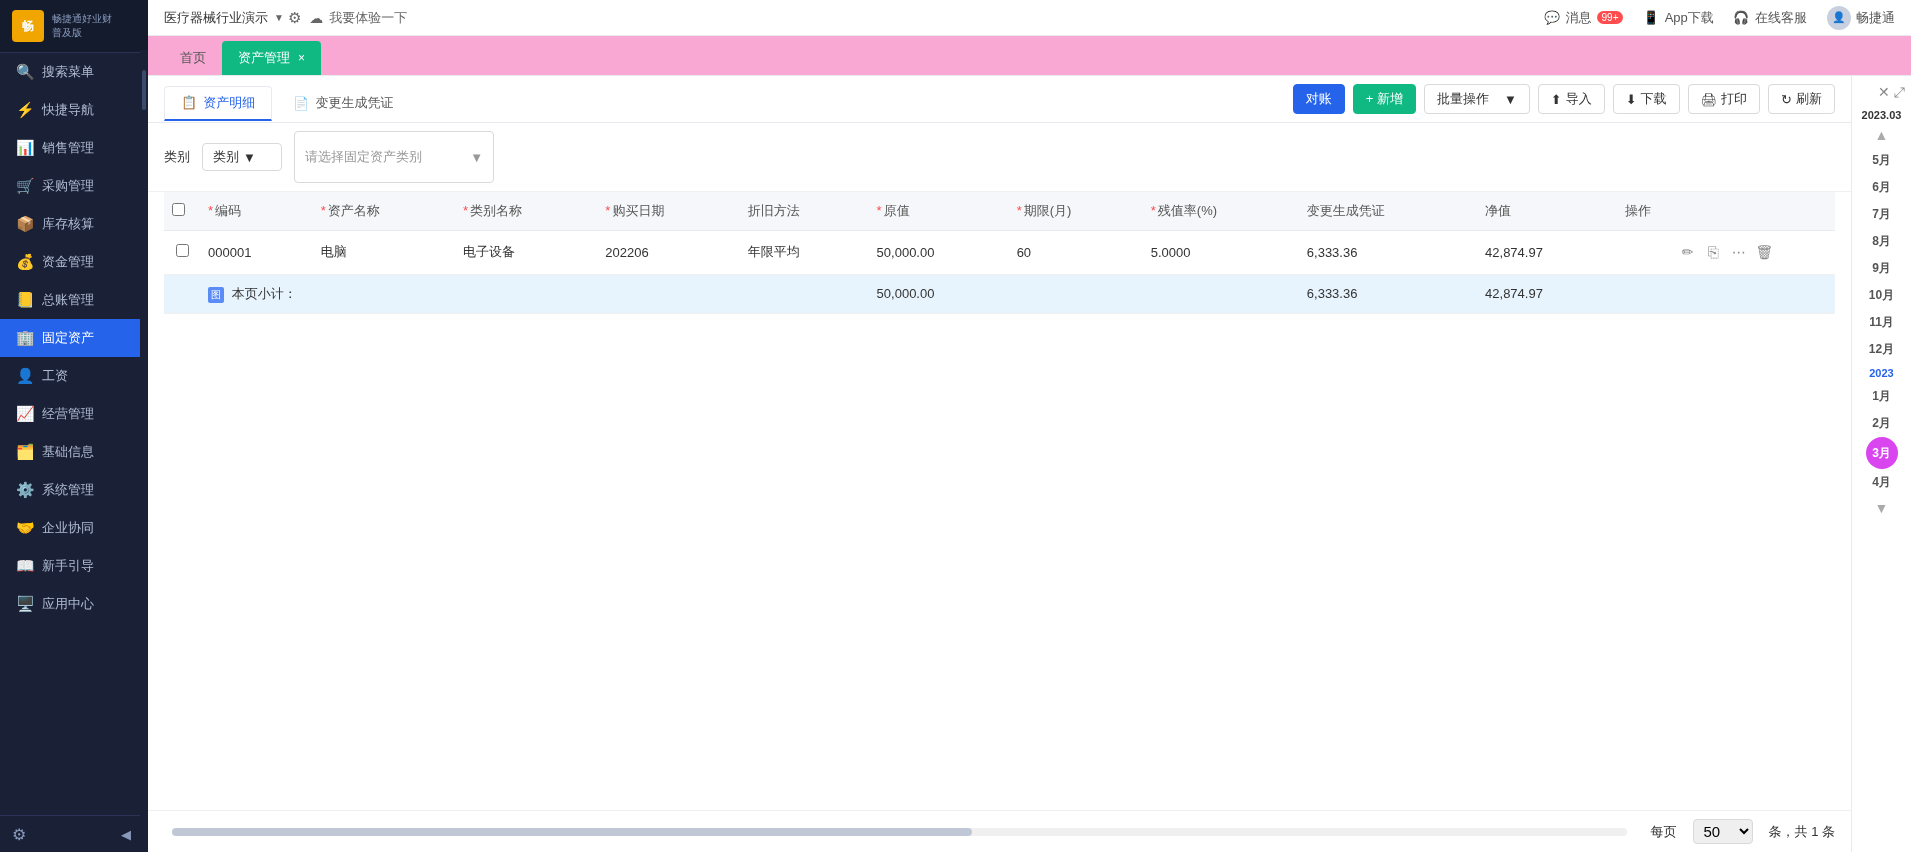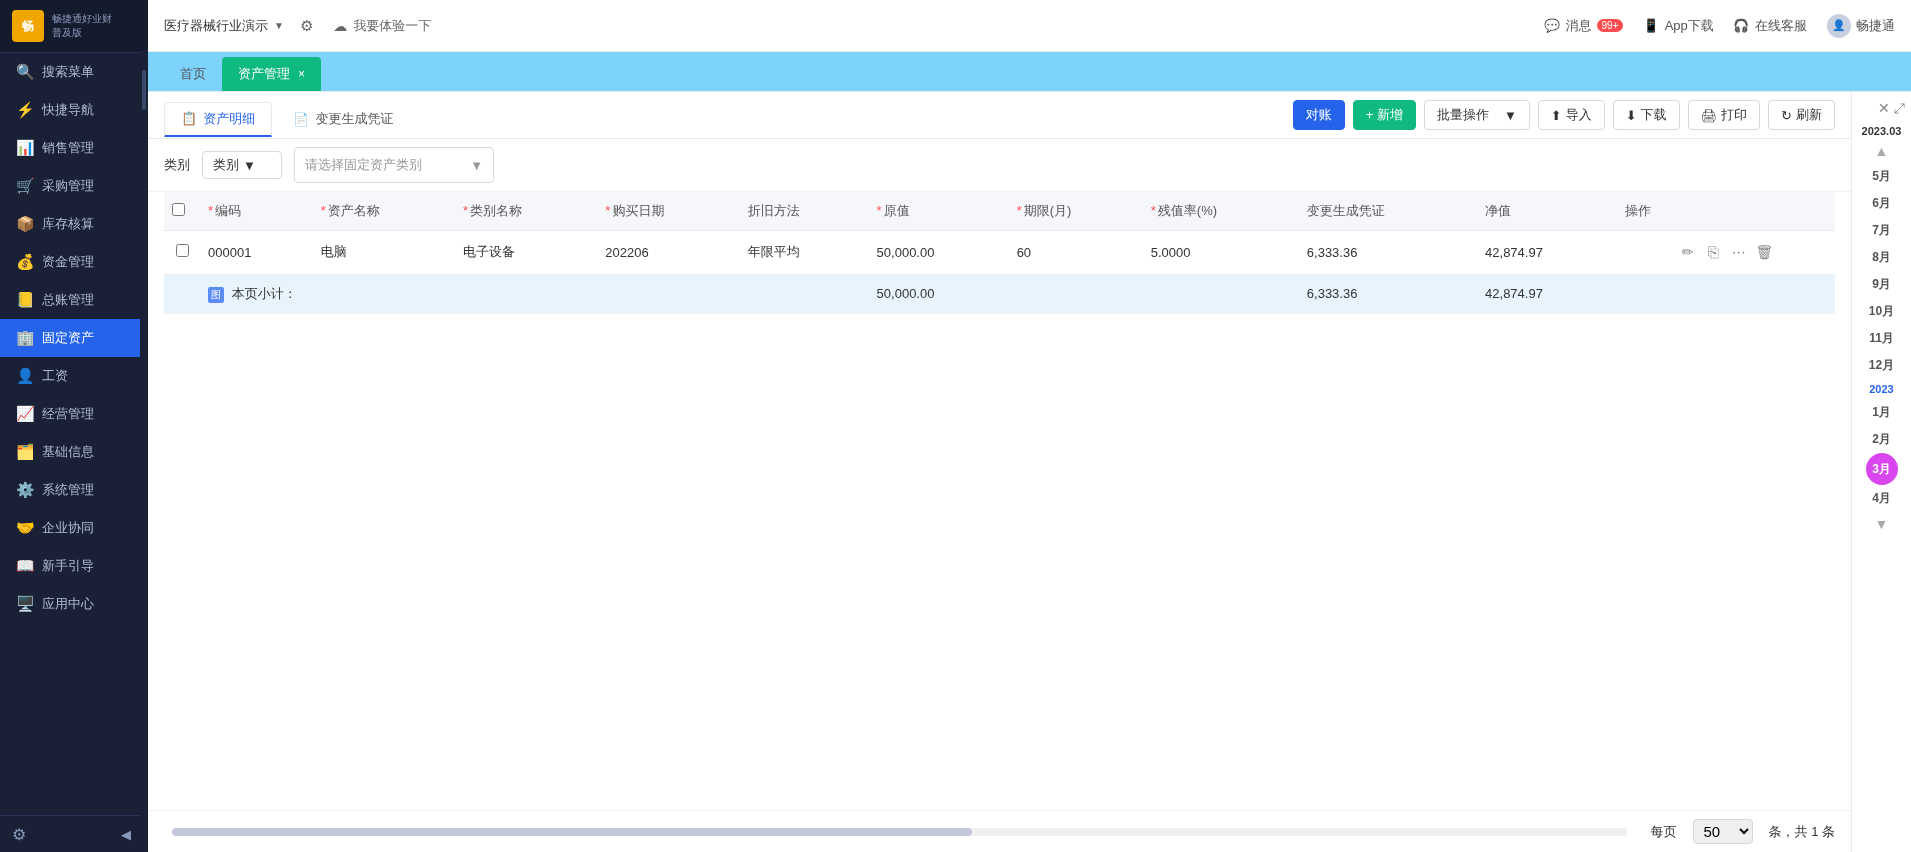--- a/index.html
+++ b/index.html
@@ -62,27 +62,26 @@
     .main {
       flex: 1;
       display: flex;
       flex-direction: column;
       height: 100%;
       overflow: hidden;
     }
 
     
     .topbar {
-      height: 52px;
+      height: 36px;
       background: #fff;
       display: flex;
       align-items: center;
       padding: 0 16px;
       border-bottom: 1px solid #e8eaf0;
-      gap: 12px;
       flex-shrink: 0;
     }
     .topbar-company {
       display: flex; align-items: center; gap: 6px;
       font-size: 13px; color: #333; font-weight: 500; cursor: pointer;
     }
     .topbar-company-arrow { color: #666; font-size: 10px; }
     .topbar-gear { color: #666; font-size: 15px; cursor: pointer; margin-left: 4px; }
     .topbar-experience {
       display: flex; align-items: center; gap: 6px;
@@ -111,21 +110,21 @@
       width: 24px; height: 24px;
       border-radius: 50%;
       background: #c8d0e0;
       display: flex; align-items: center; justify-content: center;
       font-size: 11px; color: #fff;
     }
 
     
     .page-tabs {
       height: 40px;
-      background: #7dd3fc;
+      background: #f9a8d4;
       display: flex;
       align-items: flex-end;
       padding: 0 16px;
       border-bottom: 1px solid #e8eaf0;
       flex-shrink: 0;
     }
     .page-tab {
       padding: 8px 16px;
       font-size: 13px;
       color: #555;
@@ -215,21 +214,21 @@
       padding: 4px 10px;
       border: 1px solid #d9d9d9;
       border-radius: 4px;
       font-size: 13px; color: #333;
       cursor: pointer;
       background: #fff;
       min-width: 80px;
     }
     .filter-select-input {
       display: flex; align-items: center; gap: 4px;
-      padding: 8px 10px;
+      padding: 16px 10px;
       border: 1px solid #d9d9d9;
       border-radius: 4px;
       font-size: 13px; color: #999;
       cursor: pointer;
       background: #fff;
       min-width: 200px;
     }
 
     
     .table-wrap {

